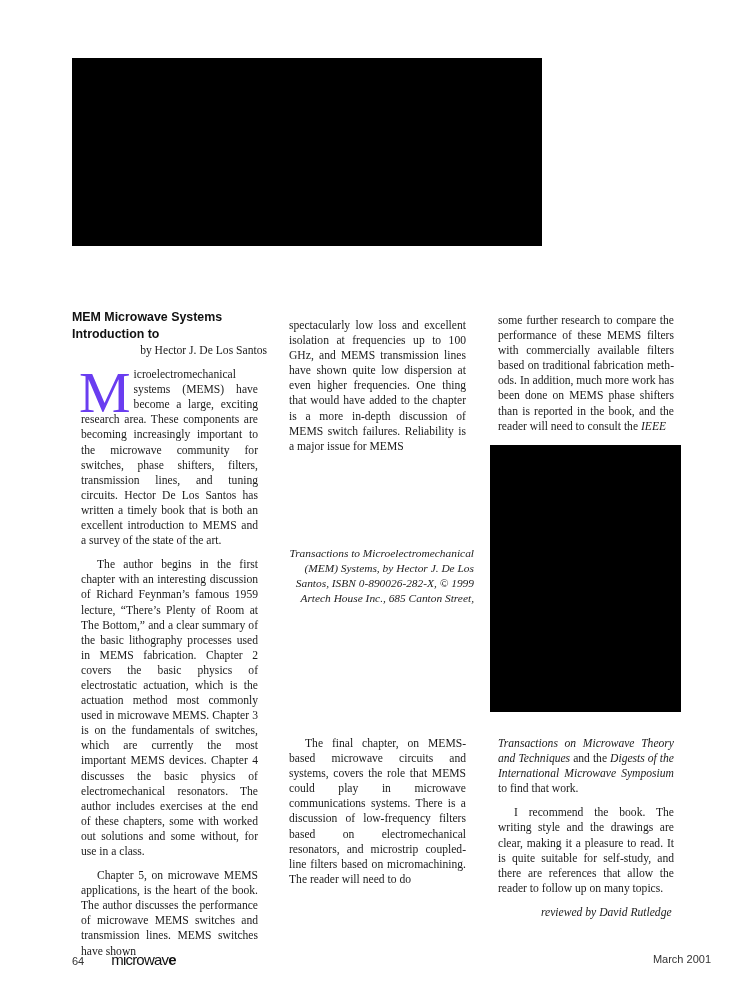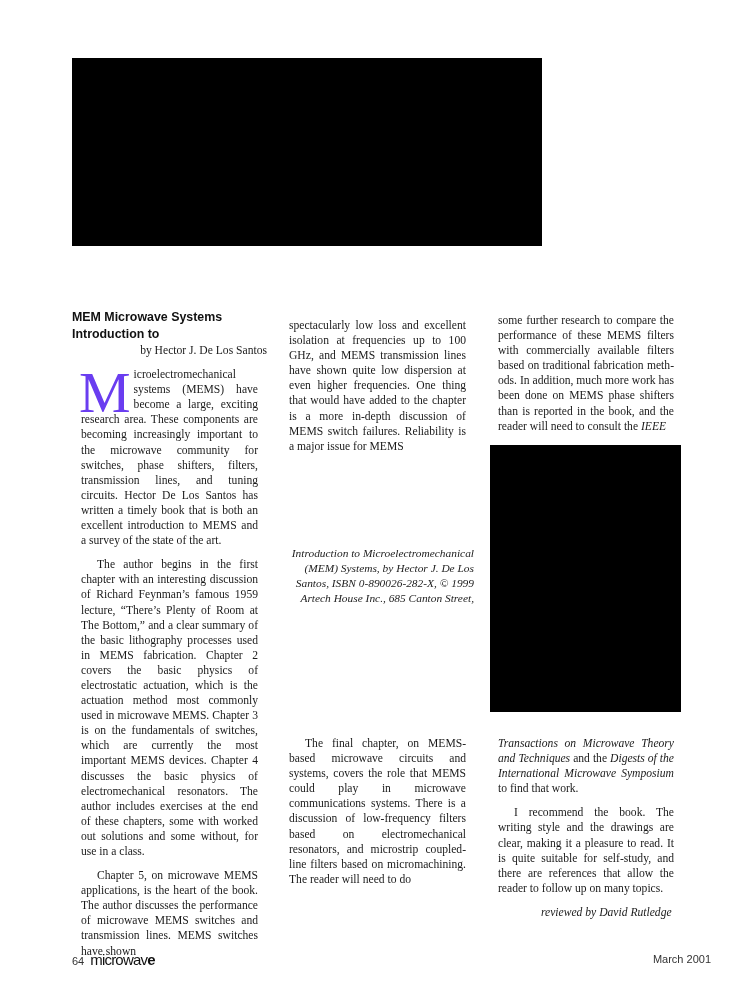--- a/index.html
+++ b/index.html
@@ -40,21 +40,21 @@
   </p>
   <p class="indent" style="margin-top:4px;">The author begins in the first chap­ter with an interesting discussion of Richard Feynman’s famous 1959 lec­ture, “There’s Plenty of Room at The Bottom,” and a clear summary of the basic lithography processes used in MEMS fabrication. Chapter 2 covers the basic physics of electrostatic actua­tion, which is the actuation method most commonly used in microwave MEMS. Chapter 3 is on the fundamen­tals of switches, which are currently the most important MEMS devices. Chapter 4 discusses the basic physics of electromechanical resonators. The author includes exercises at the end of these chapters, some with worked out solutions and some without, for use in a class.</p>
   <p class="indent" style="margin-top:4px;">Chapter 5, on microwave MEMS ap­plications, is the heart of the book. The author discusses the performance of mi­crowave MEMS switches and transmis­sion lines. MEMS switches have shown</p>
 </div>
 
 <div class="col" style="left:280px; top:309px; width:195px;">
   <p>spectacularly low loss and excellent iso­lation at frequencies up to 100 GHz, and MEMS transmission lines have shown quite low dispersion at even higher fre­quencies. One thing that would have added to the chapter is a more in-depth discussion of MEMS switch failures. Re­liability is a major issue for MEMS</p>
 </div>
 
 <div class="caption" style="left:280px; top:546px; width:194px;">
-  <div>Introduction to Microelectromechanical</div>
+  <div>Transactions to Microelectromechanical</div>
   <div>(MEM) Systems, by Hector J. De Los</div>
   <div>Santos, ISBN 0-890026-282-X, © 1999</div>
   <div>Artech House Inc., 685 Canton Street,</div>
 </div>
 
 <div class="col" style="left:280px; top:727px; width:195px;">
   <p class="indent">The final chapter, on MEMS-based microwave circuits and systems, cov­ers the role that MEMS could play in microwave communications sys­tems. There is a discussion of low-fre­quency filters based on electrome­chanical resonators, and microstrip coupled-line filters based on micro­machining. The reader will need to do</p>
 </div>
 
 <div class="col" style="left:489px; top:304px; width:194px;">
@@ -62,17 +62,17 @@
 </div>
 
 <div class="blackbox" style="left:490px; top:445px; width:191px; height:267px;"></div>
 
 <div class="col" style="left:489px; top:727px; width:194px;">
   <p><i>Transactions on Microwave Theory and Techniques</i><span> and the </span><i>Digests of the Inter­national Microwave Symposium</i><span> to find that work.</span></p>
   <p class="indent">I recommend the book. The writing style and the drawings are clear, making it a pleasure to read. It is quite suitable for self-study, and there are references that allow the reader to follow up on many topics.</p>
   <p class="signoff">reviewed by David Rutledge</p>
 </div>
 
-<div class="footer" style="left:72px; top:951px; display:flex; align-items:baseline;">
+<div class="footer" style="left:72px; top:951px; display:flex; align-items:baseline;gap:21px;">
   <span>64</span>
   <span class="mag"><span>microwav</span><b>e</b></span>
 </div>
 <div class="footer" style="left:620px; top:953px; width:63px; text-align:right;margin-left:28px;">March 2001</div>
 
 </body></html>

